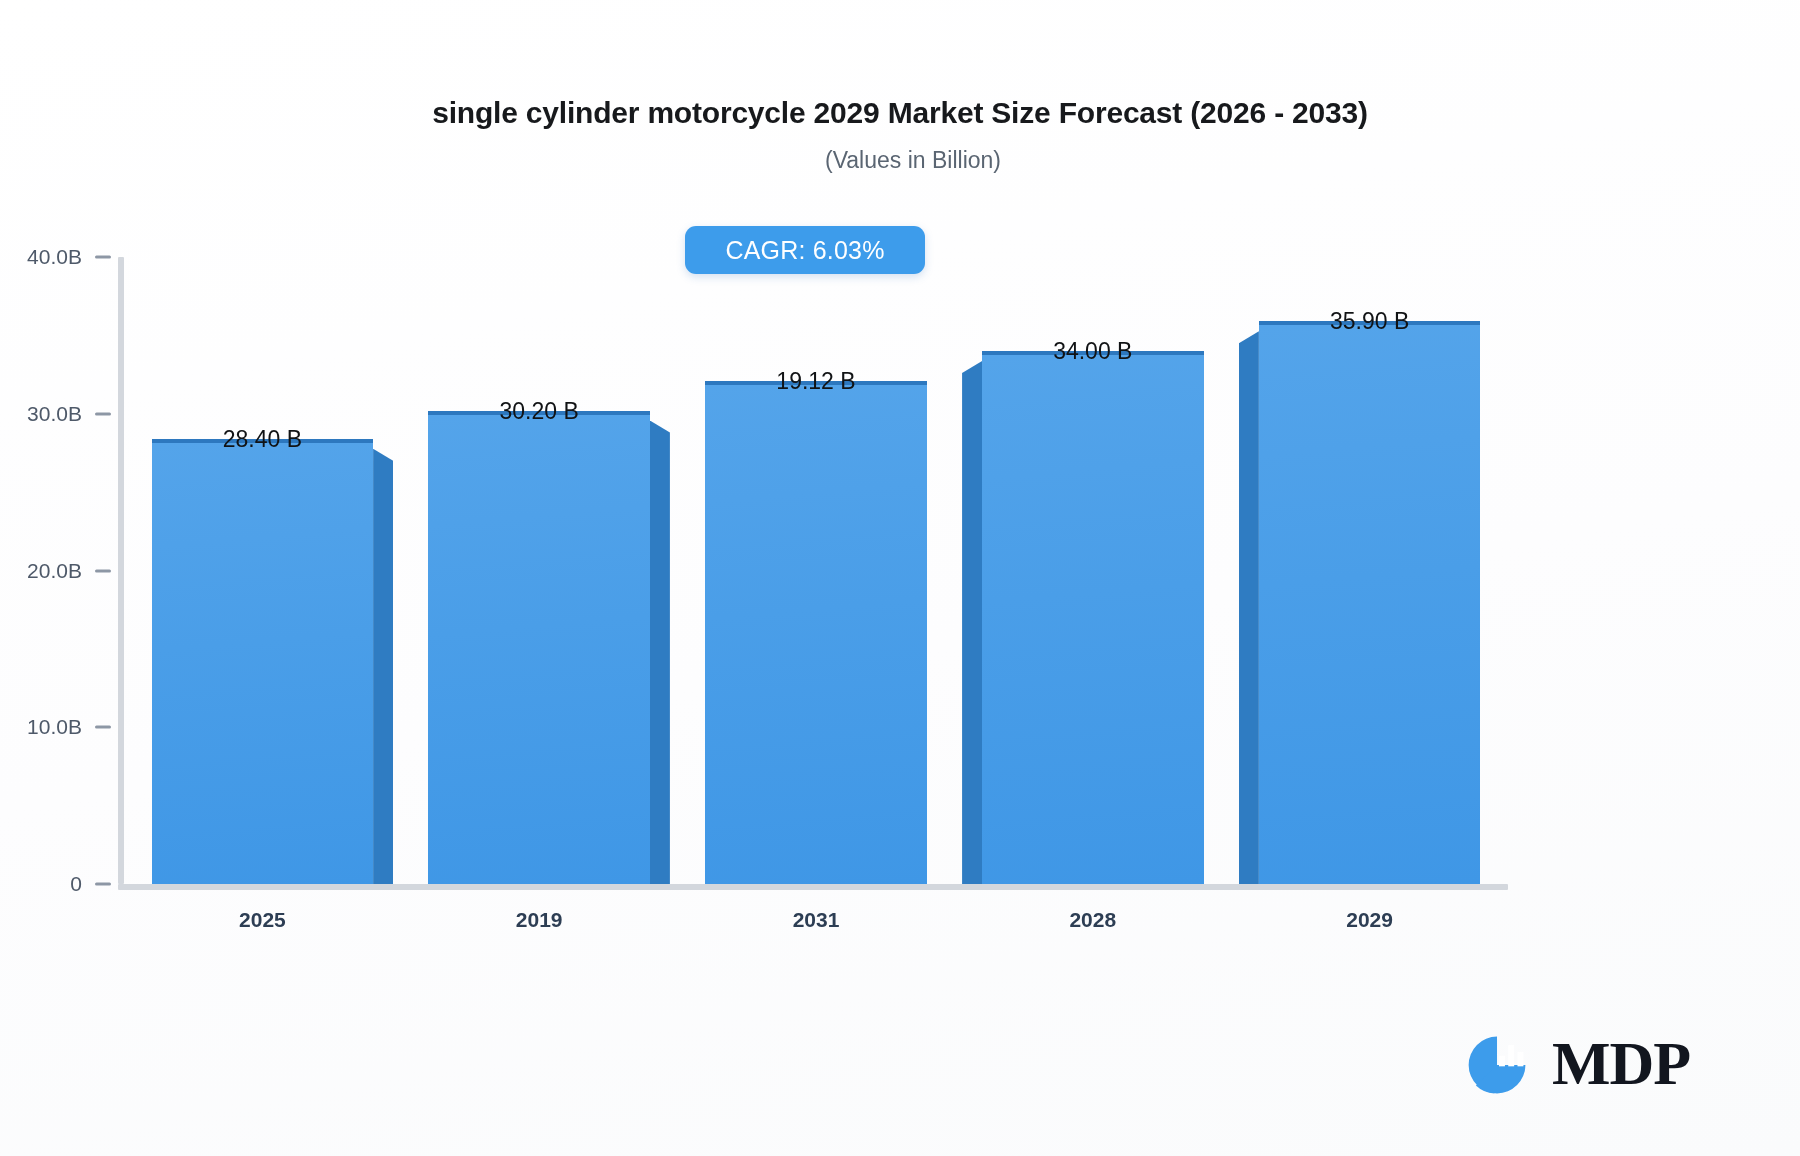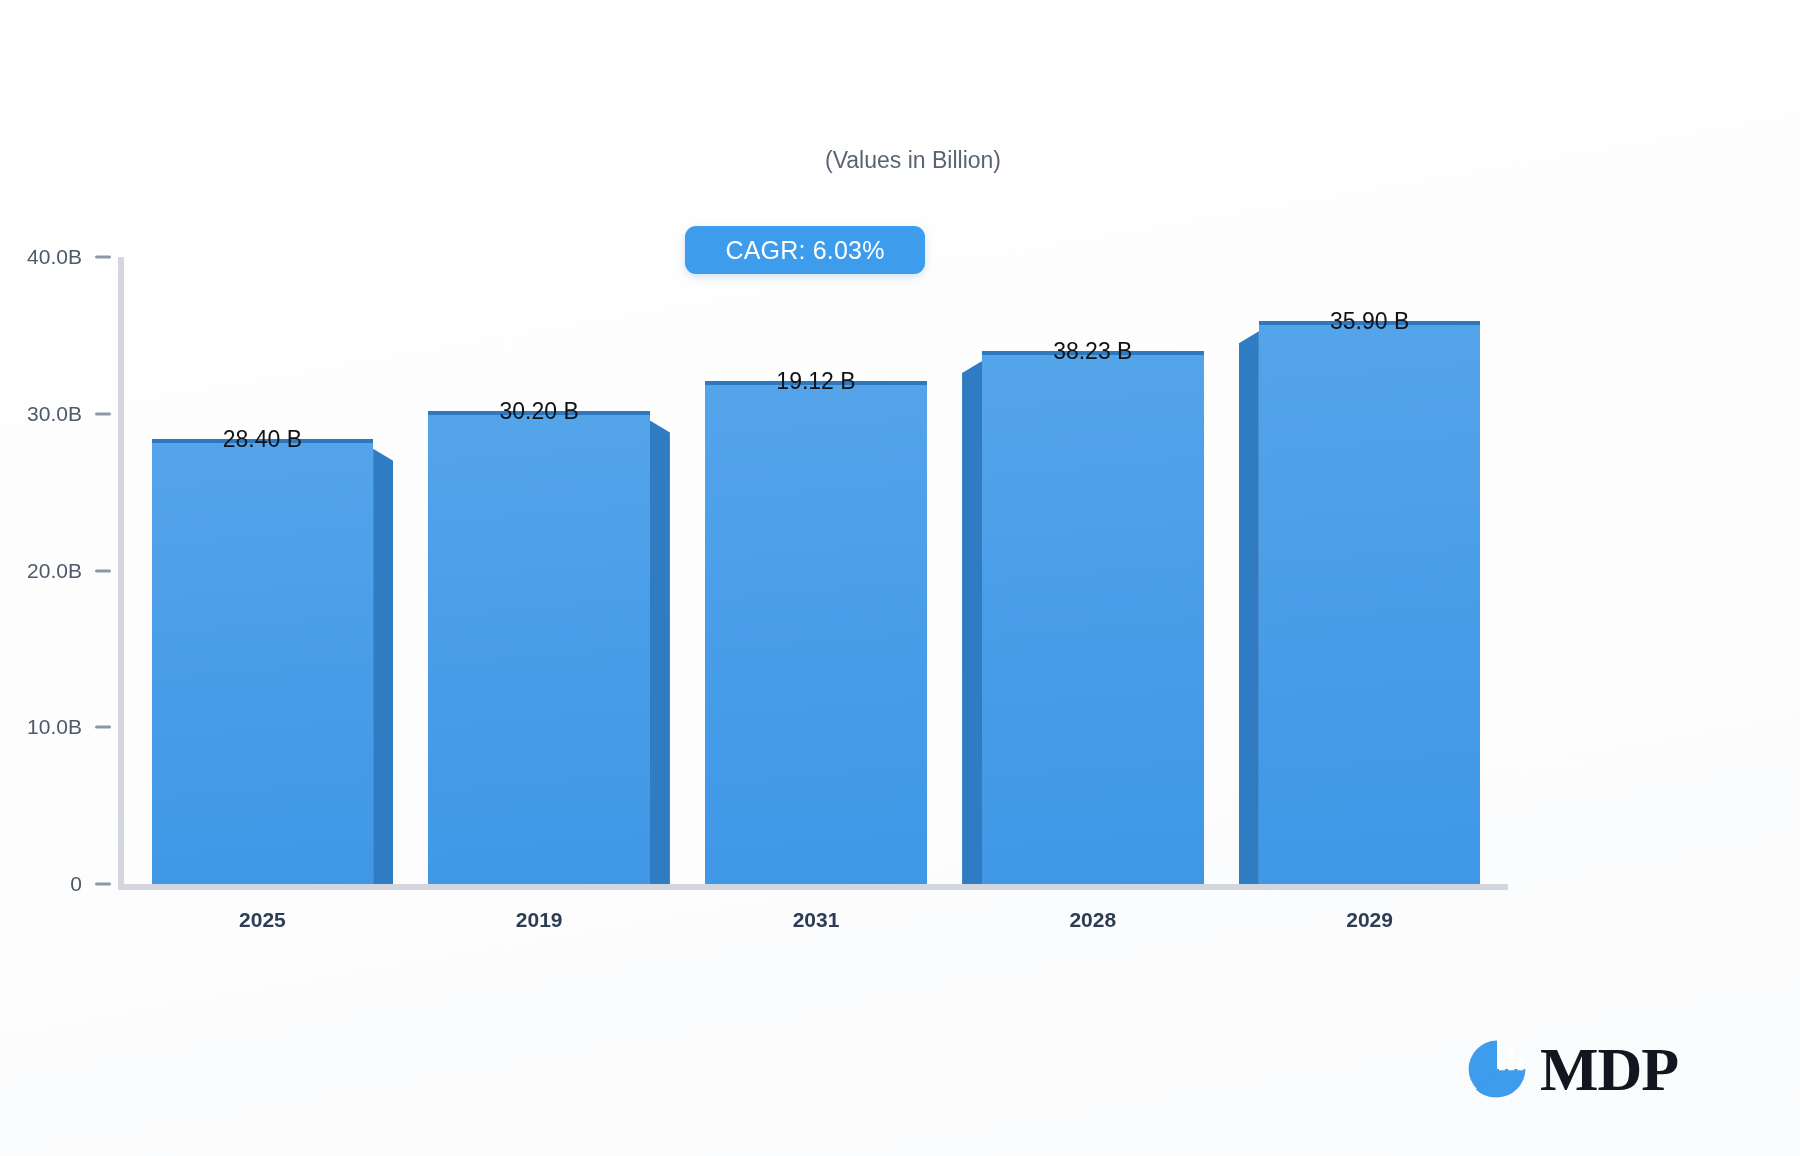--- a/index.html
+++ b/index.html
@@ -150,38 +150,39 @@
     transform: translateX(-50%);
   }
 
   
   #logo {
     position: absolute;
     left: 1466px;
     top: 1032px;
     height: 74px;
     display: flex;
-    align-items: center;
-    gap: 8px;
+    align-items: flex-start;
+    gap: 20px;
   }
   #logo-mark { width: 66px; height: 66px; display:block; }
   #logo-text {
     font-family: "Liberation Serif", serif;
     font-size: 62px;
     font-weight: bold;
     color: #12161f;
     letter-spacing: -1px;
     line-height: 1;
   }
 </style>
 </head>
 <body>
 
 <div id="canvas">
 
+  <div id="chart-title">single cylinder motorcycle 2029 Market Size Forecast (2026 - 2033)</div>
   <div id="chart-subtitle">(Values in Billion)</div>
 
   <div id="cagr-badge">
     <span>CAGR: 6.03%</span>
   </div>
 
   <div id="y-axis-spine"></div>
   <div id="x-axis-spine"></div>
 
   <div id="y-ticks">
@@ -208,21 +209,21 @@
       </div>
       <div class="bar-value" style="left: 539.2px; top: 368.615px; transform: translateX(-50%);">30.20 B</div>
       <div class="bar-group" style="left: 705.28px; width: 221.44px; top: 366.832px; height: 517.168px;">
         <div class="bar-face" style="height: 503.168px;"></div>
       </div>
       <div class="bar-value" style="left: 816px; top: 338.832px; transform: translateX(-50%);">19.12 B</div>
       <div class="bar-group" style="left: 982.08px; width: 221.44px; top: 337.05px; height: 546.95px;">
         <div class="side-left" style="left: -20px; height: 522.95px; clip-path: polygon(0px 2.29467%, 100% 0px, 100% 100%, 0px 100%);"></div>
         <div class="bar-face" style="height: 532.95px;"></div>
       </div>
-      <div class="bar-value" style="left: 1092.8px; top: 309.05px; transform: translateX(-50%);">38.23 B</div>
+      <div class="bar-value" style="left: 1092.8px; top: 309.05px; transform: translateX(-50%);">34.00 B</div>
       <div class="bar-group" style="left: 1258.88px; width: 221.44px; top: 307.267px; height: 576.732px;">
         <div class="side-left" style="left: -20px; height: 552.732px; clip-path: polygon(0px 2.17103%, 100% 0px, 100% 100%, 0px 100%);"></div>
         <div class="bar-face" style="height: 562.732px;"></div>
       </div>
       <div class="bar-value" style="left: 1369.6px; top: 279.267px; transform: translateX(-50%);">35.90 B</div>
     </div>
   <div id="x-labels">
       <div class="x-label" style="left: 262.4px;">2025</div>
       <div class="x-label" style="left: 539.2px;">2019</div>
       <div class="x-label" style="left: 816px;">2031</div>

